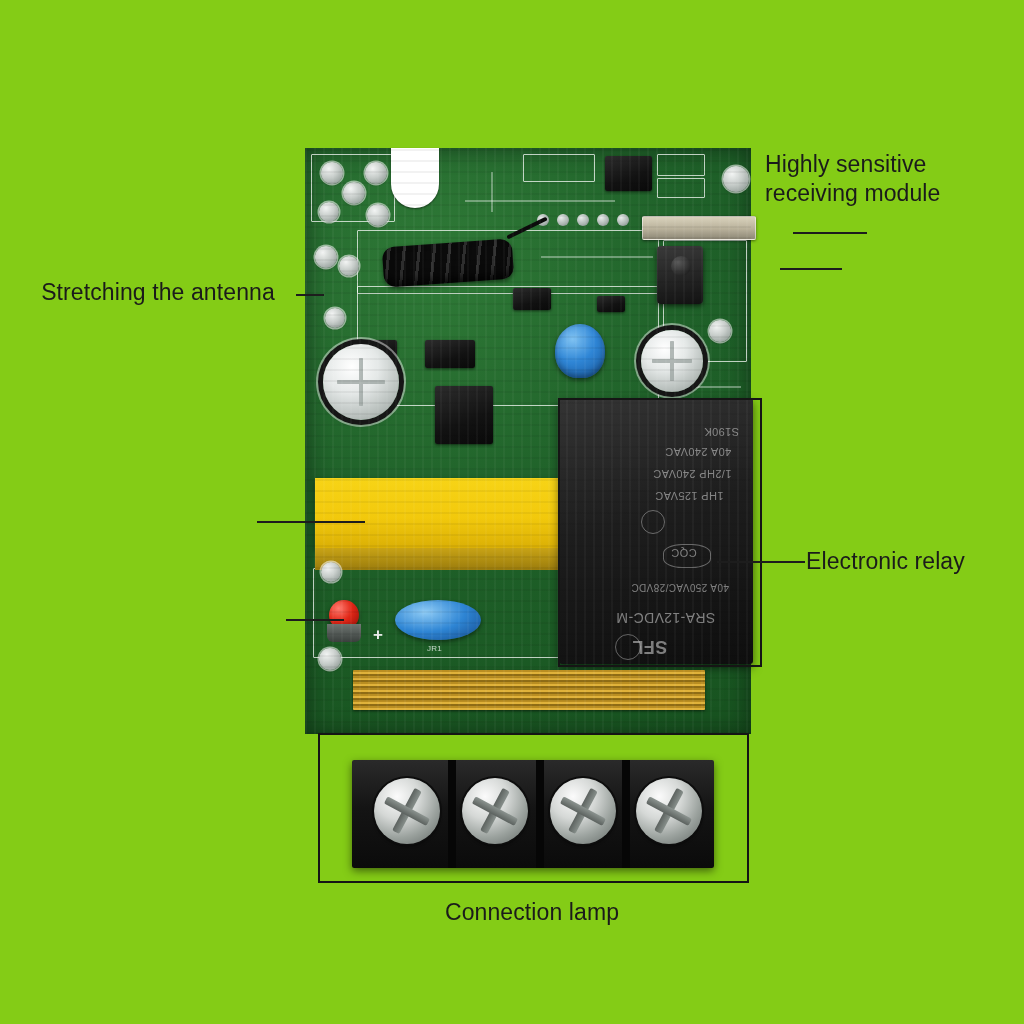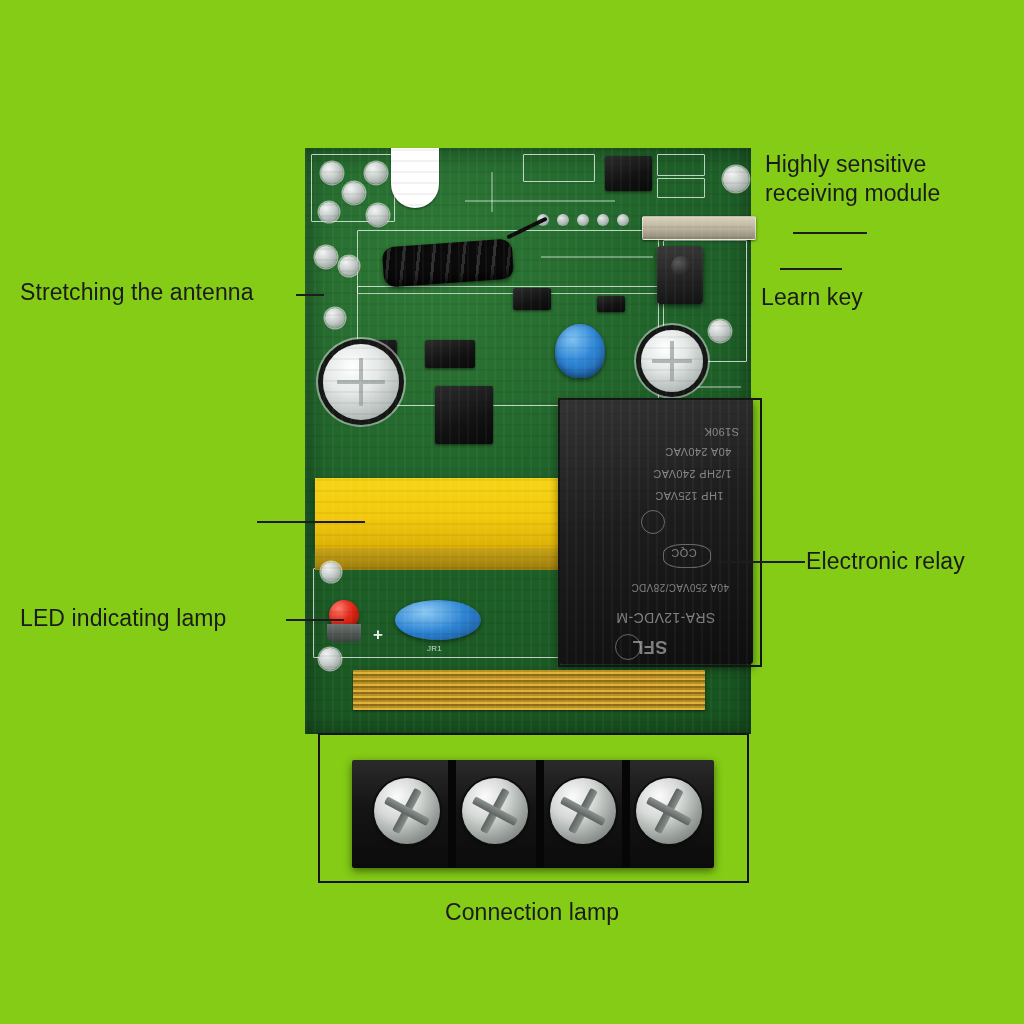--- a/index.html
+++ b/index.html
@@ -22,21 +22,21 @@
   
   .label {
     position: absolute;
     color: #1b1b1b;
     font-size: 23px;
     line-height: 29px;
     font-family: "Liberation Sans", sans-serif;
     white-space: pre-line;
     letter-spacing: 0.1px;
   }
-  .label.right-al { text-align: left; }
+  .label.right-al { text-align: center; }
   .label.left-al  { text-align: left; }
   .label.center-al{ text-align: center; }
 
   
   .leader {
     position: absolute;
     background: #1d1d1d;
     height: 2px;
   }
 
@@ -380,22 +380,20 @@
   <div class="leader" style="left:780px; top:268px; width:62px;"></div>
   <div class="leader" style="left:257px; top:521px; width:108px;"></div>
   <div class="leader" style="left:717px; top:561px; width:88px;"></div>
   <div class="leader" style="left:286px; top:619px; width:58px;"></div>
 
   <div class="label left-al" style="left:765px; top:150px; width:250px;">Highly sensitive
 receiving module</div>
 
   <div class="label right-al" style="left:20px; top:278px; width:276px;">Stretching the antenna</div>
 
-  <div class="label left-al" style="left:761px; top:283px; width:230px;">Learn key</div>
 
 
   <div class="label left-al" style="left:806px; top:547px; width:220px;">Electronic relay</div>
 
-  <div class="label right-al" style="left:20px; top:604px; width:262px;">LED indicating lamp</div>
 
   <div class="label center-al" style="left:352px; top:898px; width:360px;">Connection lamp</div>
 
 </div>
 
 </body></html>

